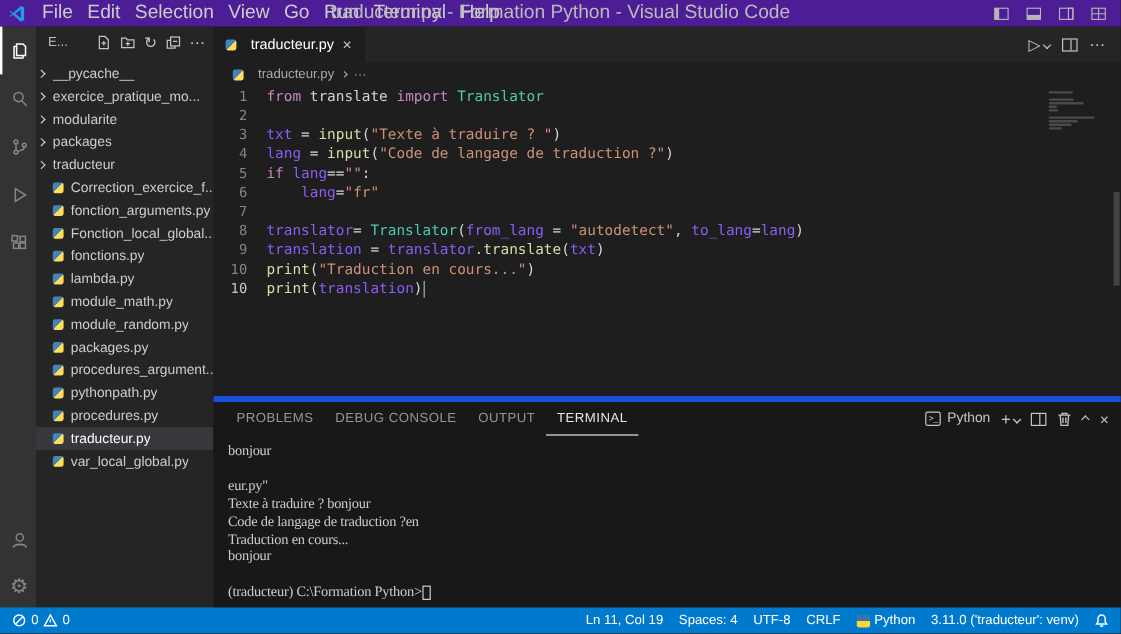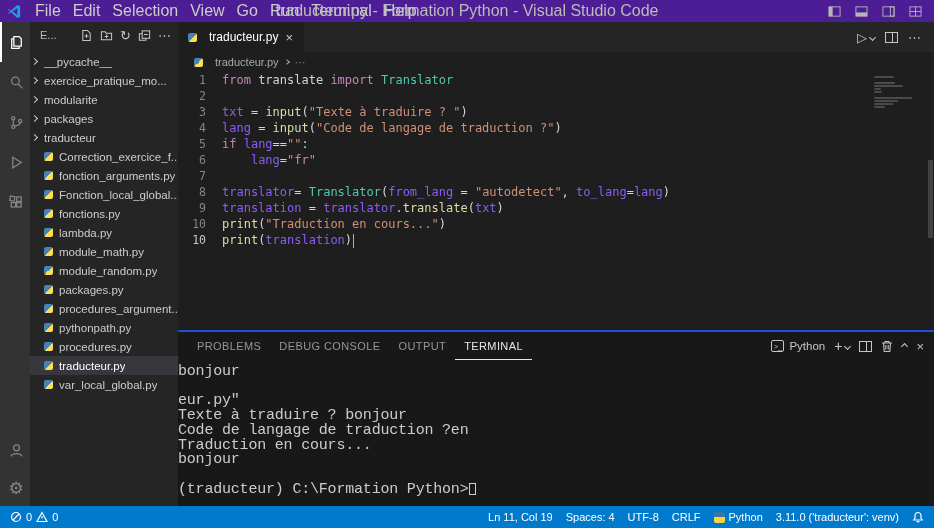--- a/index.html
+++ b/index.html
@@ -69,31 +69,31 @@
   .line-num.active{color:#c6c6c6}
   .line-content{white-space:pre}
   .tok-k{color:#c586c0}.tok-v{color:#8b5cf6}.tok-f{color:#dcdcaa}.tok-s{color:#ce9178}.tok-t{color:#4ec9b0}.tok-p{color:#d4d4d4}
   .caret{display:inline-block;width:1.5px;height:14px;background:#aeafad;vertical-align:middle;margin-left:0.5px}
   .minimap{position:absolute;top:4px;right:14px;width:46px}
   .mini-line{height:2px;margin-bottom:1px;background:#5a5a5a;opacity:.75;border-radius:1px}
   .mini-gap{height:3px}
   .editor-scrollbar{position:absolute;right:1px;top:88px;width:5px;height:78px;background:rgba(121,121,121,.4)}
 
   
-  .panel{height:176px;background:#181818;border-top:2px solid #1d4ed8;flex:none;display:flex;flex-direction:column}
+  .panel{height:176px;background:#181818;border-top:5px solid #1d4ed8;flex:none;display:flex;flex-direction:column}
   .panel-header{height:28px;display:flex;align-items:center;padding:0 10px;flex:none}
   .panel-tab{padding:0 9px;font-size:11px;color:#969696;letter-spacing:.4px;height:100%;display:flex;align-items:center;border-bottom:1px solid transparent;cursor:default}
   .panel-tab.active{color:#e7e7e7;border-bottom-color:#e7e7e7}
   .panel-actions{margin-left:auto;display:flex;align-items:center;gap:9px;color:#c5c5c5;font-size:11.5px}
   .term-badge{width:13px;height:12px;border:1px solid #c5c5c5;border-radius:2px;display:inline-flex;align-items:center;justify-content:center;font-size:7px;line-height:1}
   .shell-group{display:flex;align-items:center;gap:5px}
   .plus-glyph{font-size:14px;line-height:1}
   .trash-icon{width:12px;height:13px}
   .panel-close{font-size:13px;line-height:1}
-  .terminal{flex:1;font-family:Liberation Mono, monospace;font-size:15px;letter-spacing:-0.2px;line-height:14.7px;padding:5px 0 0 0;color:#cccccc;overflow:hidden}
+  .terminal{flex:1;font-family:Liberation Serif, serif;font-size:12px;letter-spacing:-0.2px;line-height:14.7px;padding:5px 0 0 12px;color:#cccccc;overflow:hidden}
   .term-line{white-space:pre;min-height:14.7px}
   .term-cursor{display:inline-block;width:7px;height:12px;border:1px solid #cccccc;vertical-align:middle;margin-left:1px}
 
   
   .statusbar{height:22px;background:#007acc;color:#ffffff;display:flex;align-items:center;font-size:11px;padding:0 10px}
   .sb-item{display:flex;align-items:center;gap:4px;white-space:nowrap}
   .sb-left{display:flex;align-items:center;gap:10px}
   .sb-right{margin-left:auto;display:flex;align-items:center;gap:13px}
   .sb-icon{width:12px;height:12px;stroke:#ffffff;fill:none;stroke-width:1.2}
   .pylogo{width:11px;height:11px;border-radius:2px;background:linear-gradient(180deg,#3776ab 0%,#3776ab 50%,#ffd43b 50%,#ffd43b 100%)}

